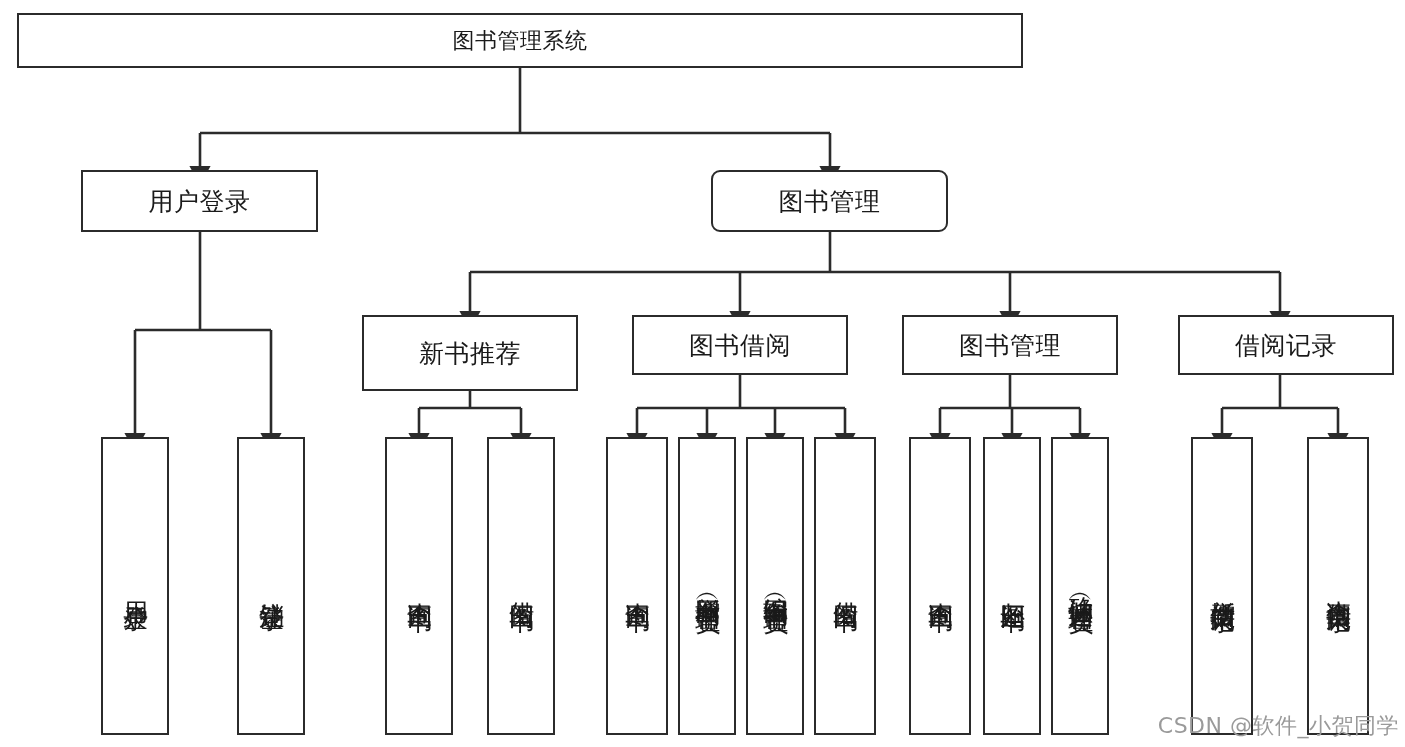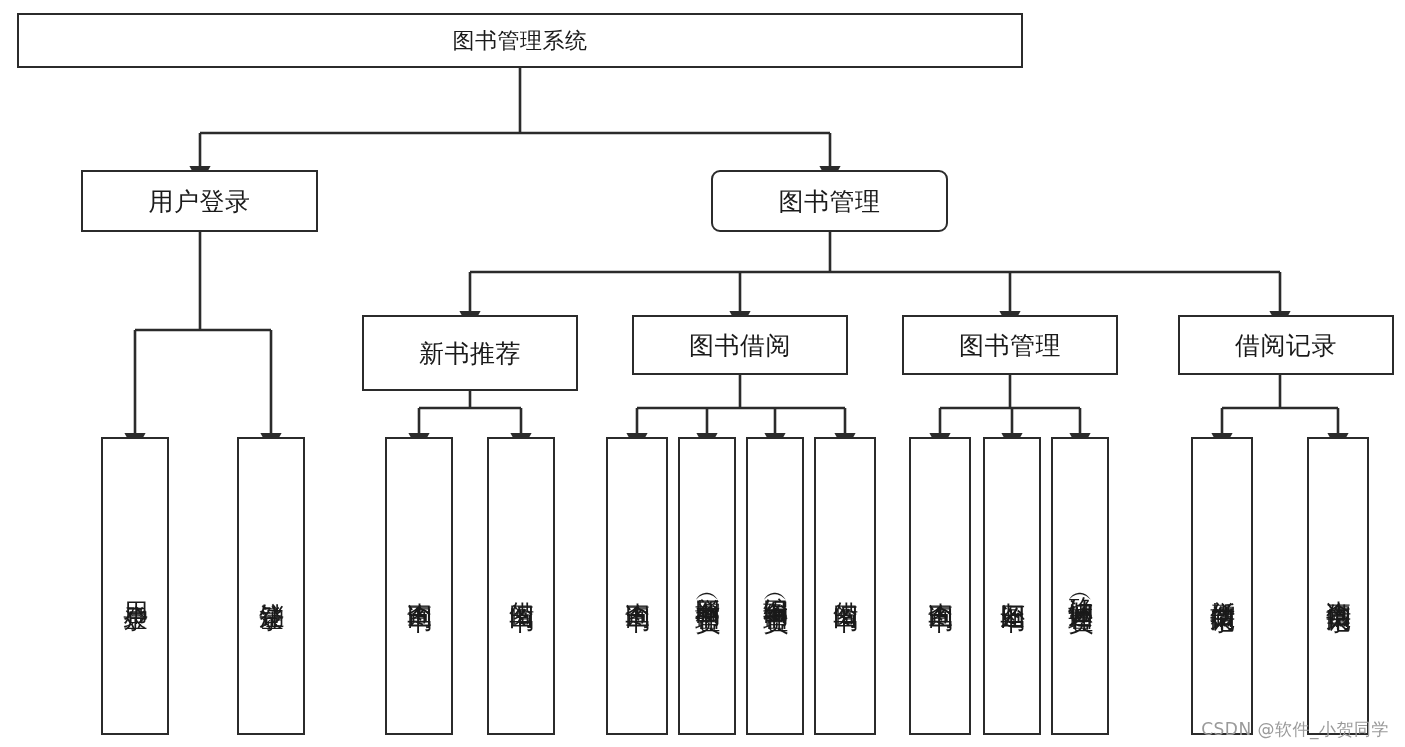--- a/index.html
+++ b/index.html
@@ -58,23 +58,23 @@
     writing-mode: vertical-rl;
     text-orientation: upright;
     font-size: 25px;
     line-height: 1.05;
     letter-spacing: 2px;
     white-space: nowrap;
     max-height: 100%;
   }
   #watermark {
     position: absolute;
-    right: 16px;
+    right: 6px;
     bottom: 6px;
-    font-size: 17px;
+    font-size: 22px;
     color: #9a9a9a;
     letter-spacing: 0.5px;
     white-space: nowrap;
     margin-left: 28px;
   }
 </style>
 </head>
 <body>
 
 <div id="canvas">

